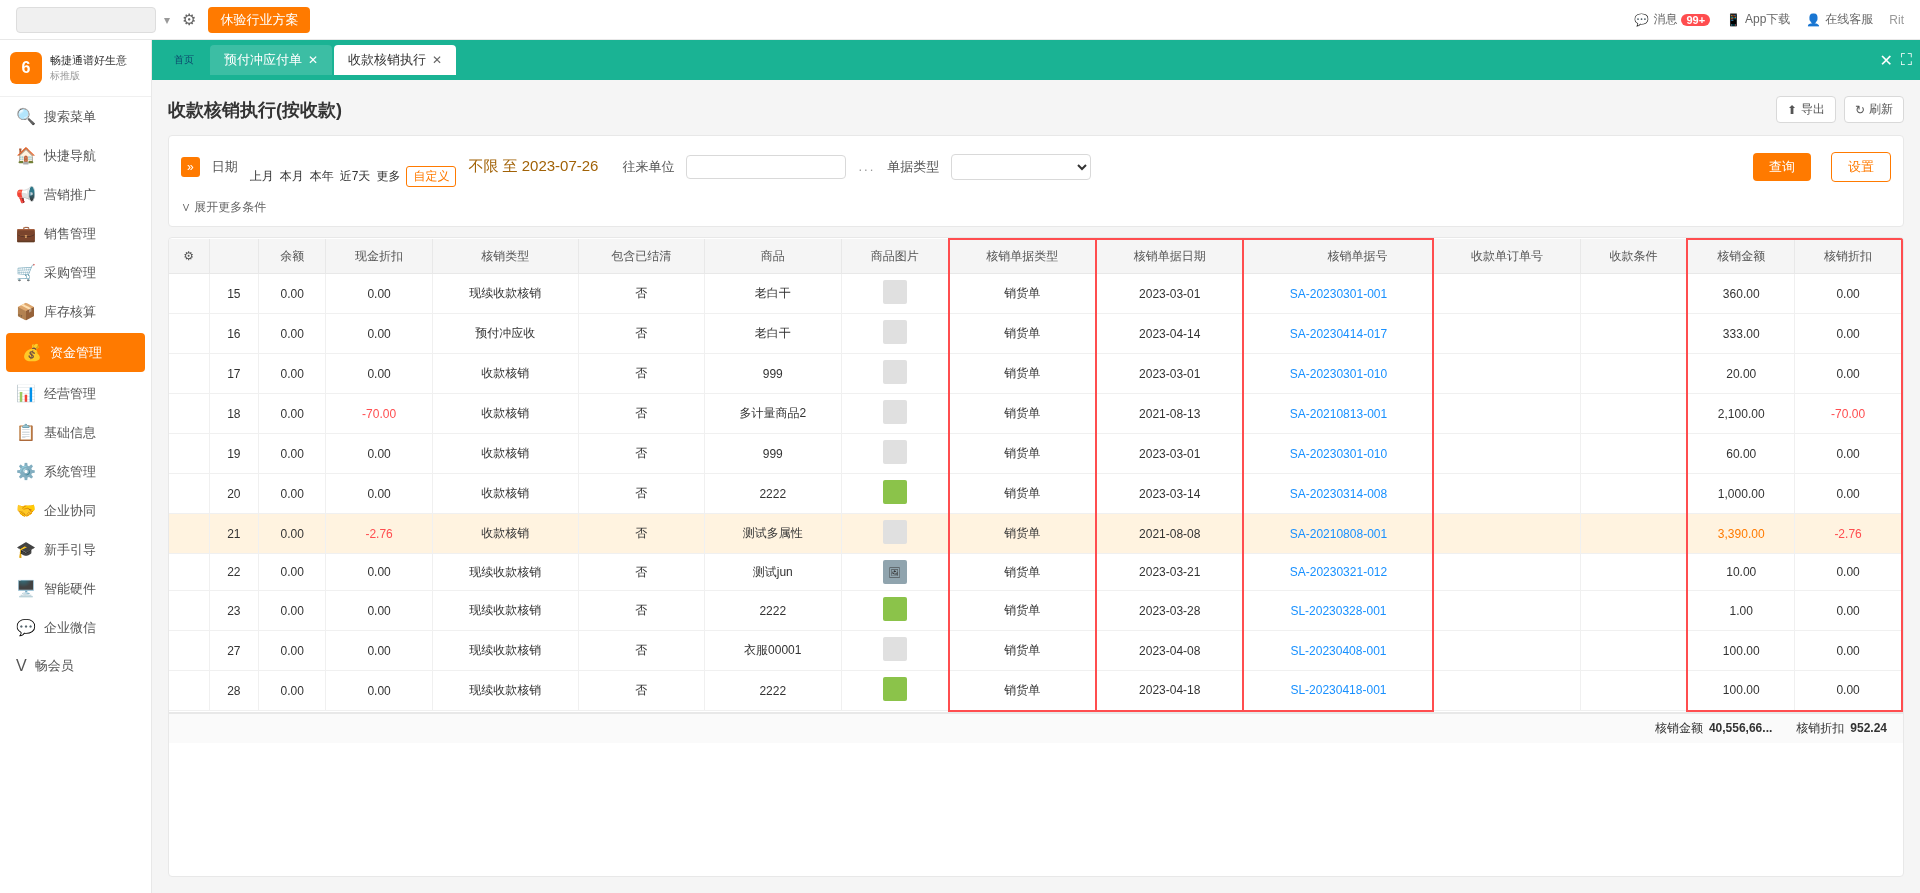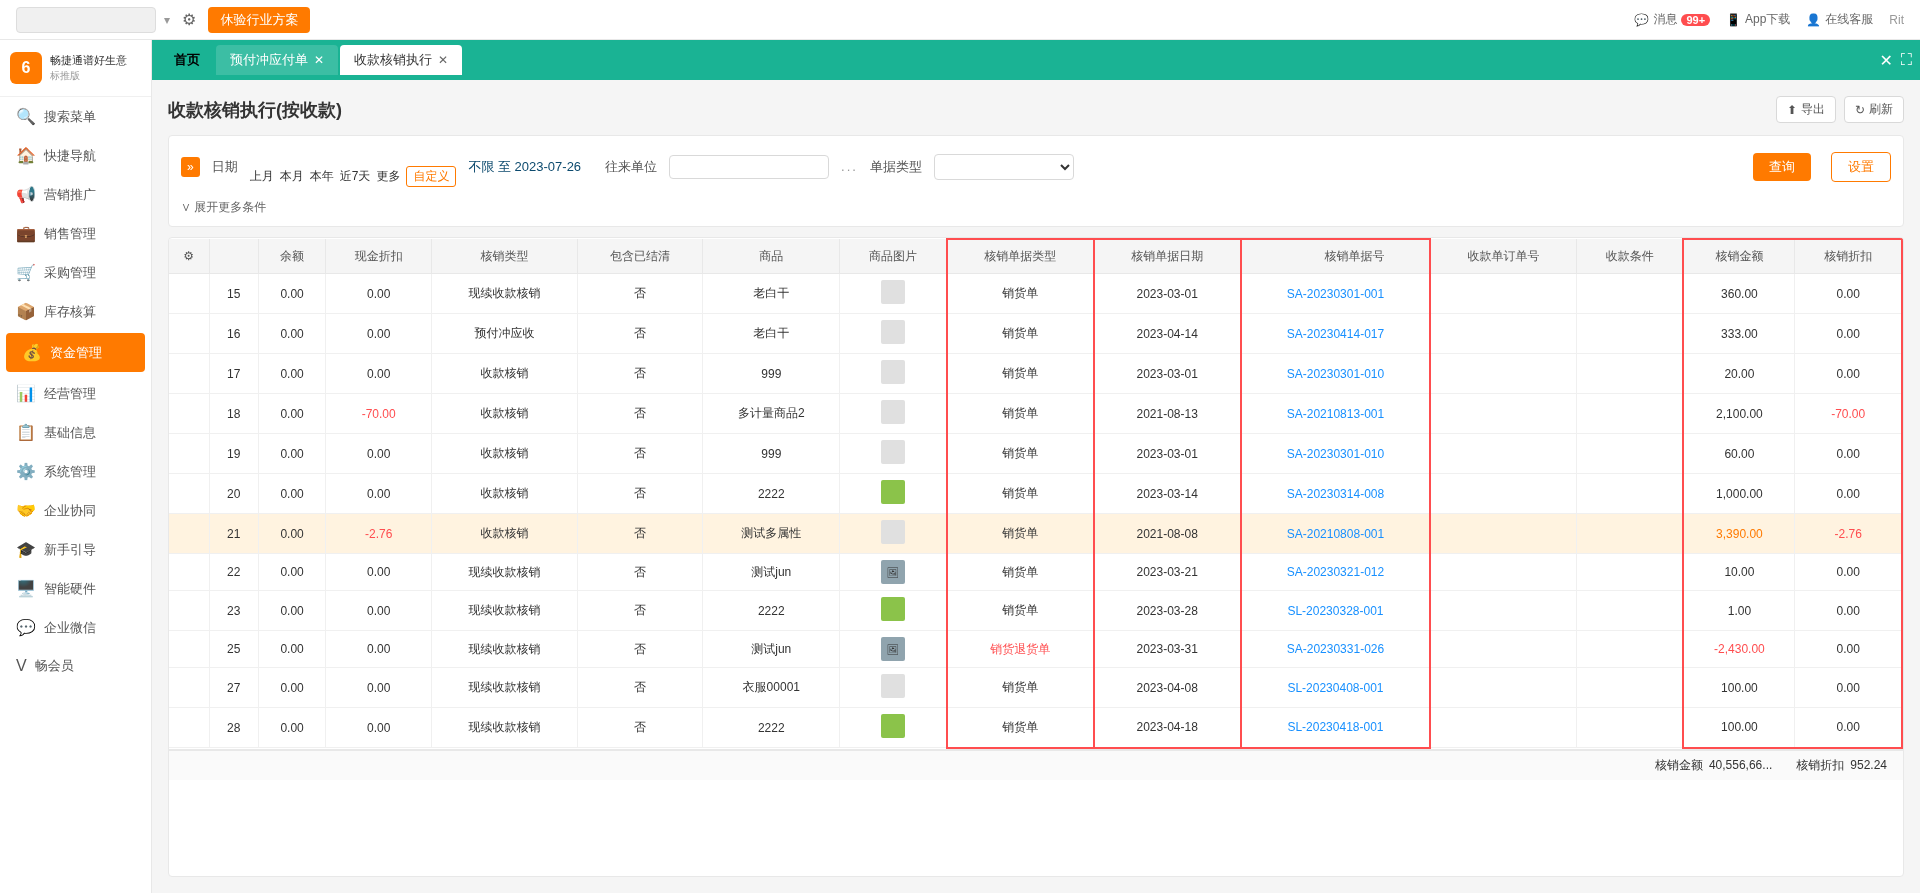--- a/index.html
+++ b/index.html
@@ -158,25 +158,24 @@
       color: #333;
     }
     .tab-close {
       font-size: 12px;
       color: #fff;
       cursor: pointer;
       line-height: 1;
     }
     .tab.active .tab-close { color: #666; }
     .tab-home {
-      color: #000000;
-      font-size: 13px;
+      color: #0c4a6e;
+      font-size: 10px;
       padding: 6px 14px;
       cursor: pointer;
-      font-weight: bold;
     }
     .tab-bar-actions {
       margin-left: auto;
       display: flex;
       align-items: center;
       gap: 8px;
     }
     .tab-bar-icon {
       color: #fff;
       font-size: 16px;
@@ -380,21 +379,21 @@
       background: #fafafa;
       border-top: 2px solid #e8e8e8;
       display: flex;
       justify-content: flex-end;
       padding: 6px 16px;
       gap: 24px;
       font-size: 12px;
       color: #333;
     }
     .footer-item { display: flex; align-items: center; gap: 6px; }
-    .footer-value { font-weight: 400; color: #333; }
+    .footer-value { font-weight: 700; color: #333; }
     .settings-col { width: 40px; }
   </style>
 </head>
 <body>
 
 <div class="top-bar">
   <div class="top-bar-left">
     <input class="breadcrumb-input" type="text" readonly="" style="">
     <span class="chevron-icon">▾</span>
     <button class="gear-btn">⚙</button>
@@ -533,21 +532,21 @@
           </button>
           <span class="filter-label">日期</span>
           <div class="date-links">
             <span class="date-link">上月</span>
             <span class="date-link">本月</span>
             <span class="date-link">本年</span>
             <span class="date-link">近7天</span>
             <span class="date-link">更多</span>
             <span class="date-link custom">自定义</span>
           </div>
-          <span style="color:#0c4a6e;font-size:13px;text-align:right;">不限 至 2023-07-26</span>
+          <span style="color:#a16207;font-size:15px;text-align:right;">不限 至 2023-07-26</span>
           <span class="filter-divider"></span>
           <span class="filter-label">往来单位</span>
           <input class="filter-input" type="text" placeholder="" style="">
           <span class="filter-dots">...</span>
           <span class="filter-label">单据类型</span>
           <select class="filter-select">
             <option></option>
           </select>
           <button class="query-btn">查询</button>
           <button class="settings-btn">设置</button>
@@ -727,37 +726,20 @@
                 <td class="col-ht">销货单</td>
                 <td class="col-date col-date-end">2023-03-28</td>
                 <td class="col-num col-num-end"><span class="link-cell">SL-20230328-001</span></td>
                 <td></td>
                 <td></td>
                 <td class="col-amt">1.00</td>
                 <td class="col-amt-end">0.00</td>
               </tr>
               <tr>
                 <td></td>
-                <td>25</td>
-                <td>0.00</td>
-                <td>0.00</td>
-                <td>现续收款核销</td>
-                <td>否</td>
-                <td>测试jun</td>
-                <td style="text-align: center;"><div style="width: 24px; height: 24px; border-radius: 2px; display: inline-flex; align-items: center; justify-content: center; font-size: 10px; margin: 0px auto; background: rgb(144, 164, 174);">🖼</div></td>
-                <td class="col-ht" style="color: rgb(255, 77, 79);">销货退货单</td>
-                <td class="col-date col-date-end">2023-03-31</td>
-                <td class="col-num col-num-end"><span class="link-cell">SA-20230331-026</span></td>
-                <td></td>
-                <td></td>
-                <td class="col-amt red-text">-2,430.00</td>
-                <td class="col-amt-end">0.00</td>
-              </tr>
-              <tr>
-                <td></td>
                 <td>27</td>
                 <td>0.00</td>
                 <td>0.00</td>
                 <td>现续收款核销</td>
                 <td>否</td>
                 <td>衣服00001</td>
                 <td style="text-align: center;"><div style="width: 24px; height: 24px; border-radius: 2px; display: inline-flex; align-items: center; justify-content: center; font-size: 10px; margin: 0px auto; background: rgb(224, 224, 224); color: rgb(170, 170, 170);"></div></td>
                 <td class="col-ht">销货单</td>
                 <td class="col-date col-date-end">2023-04-08</td>
                 <td class="col-num col-num-end"><span class="link-cell">SL-20230408-001</span></td>

